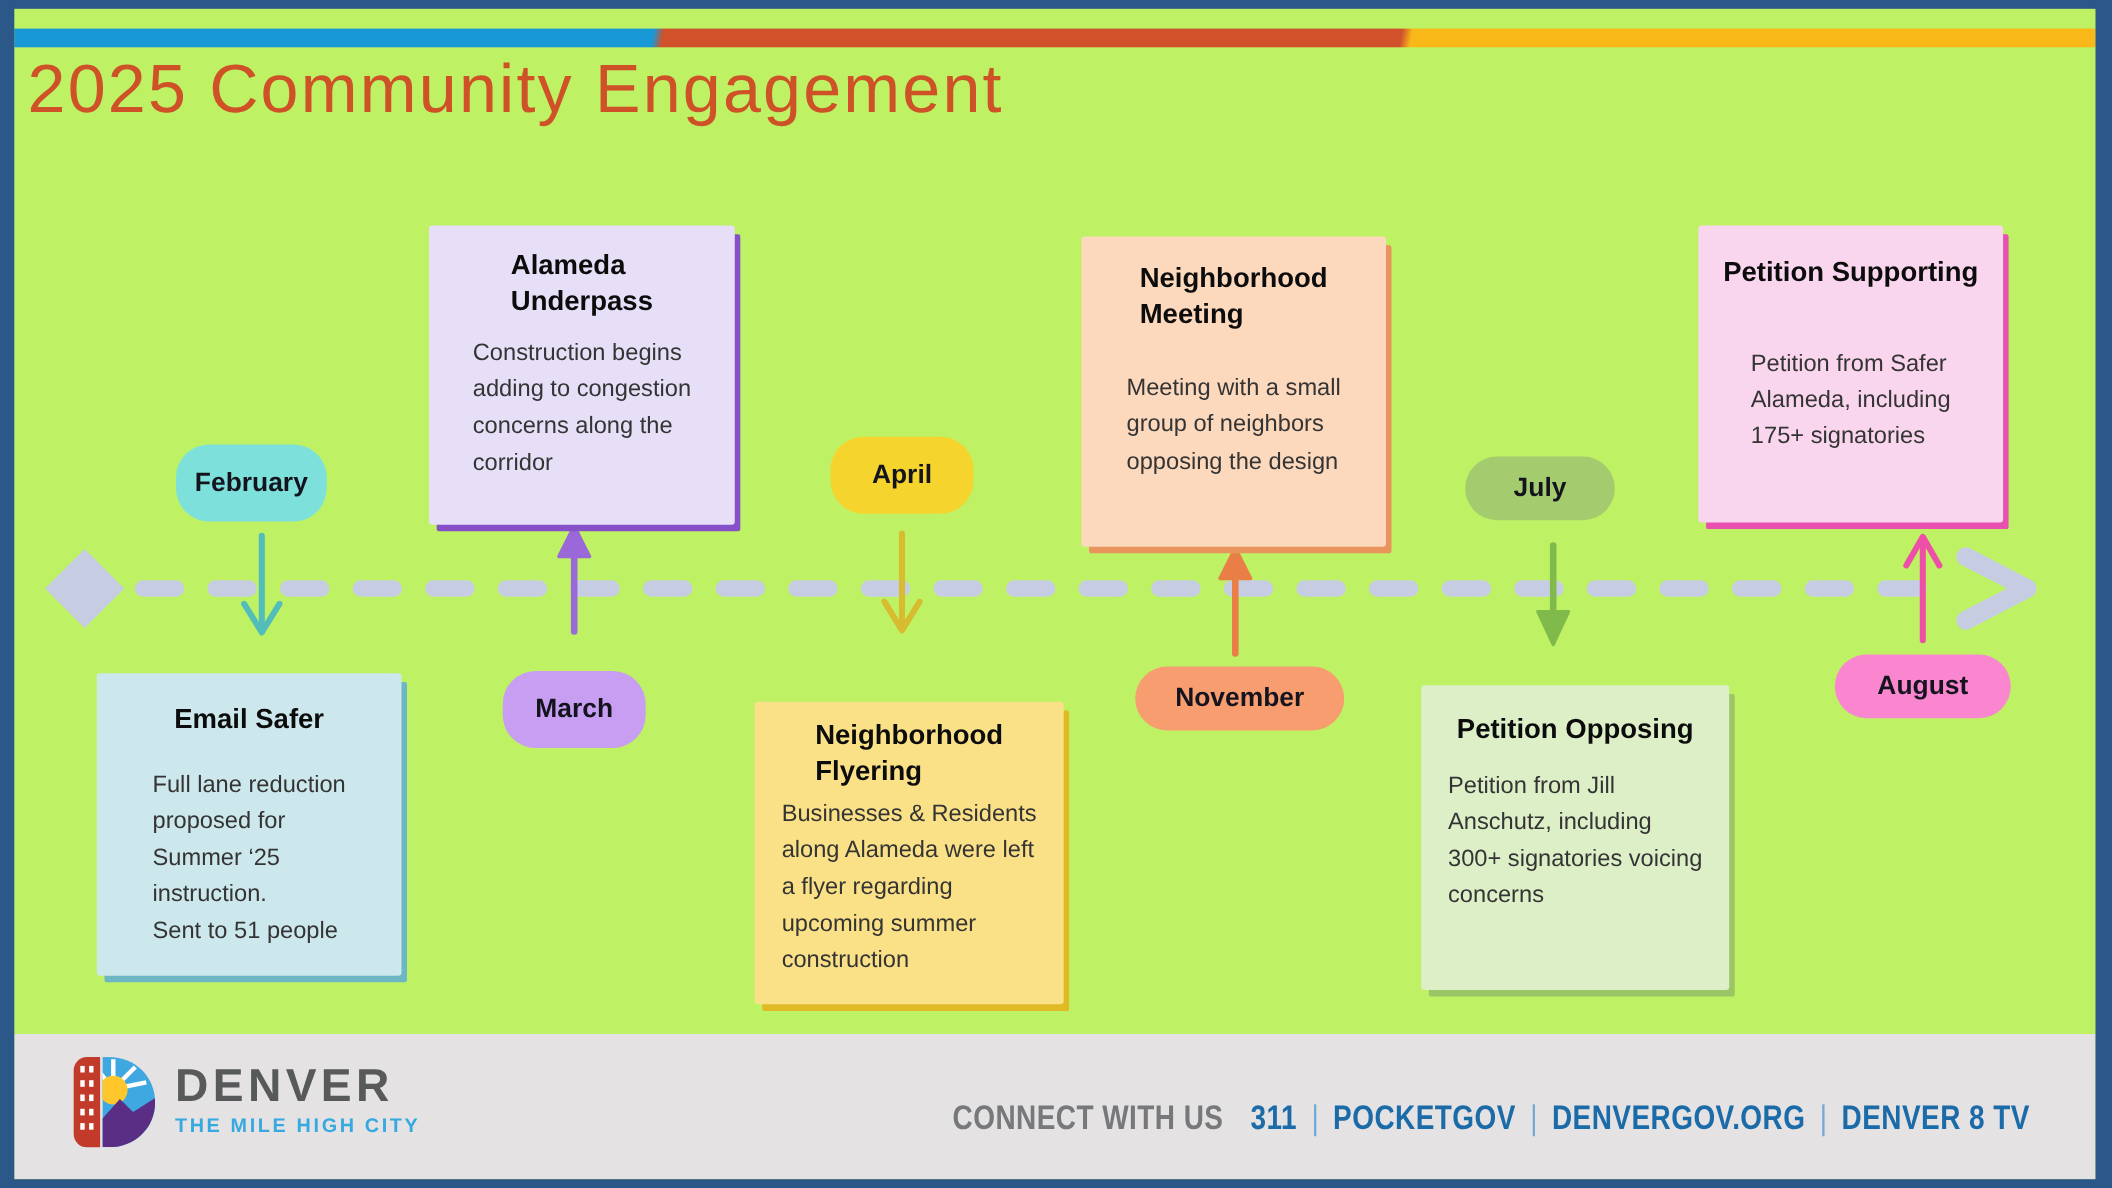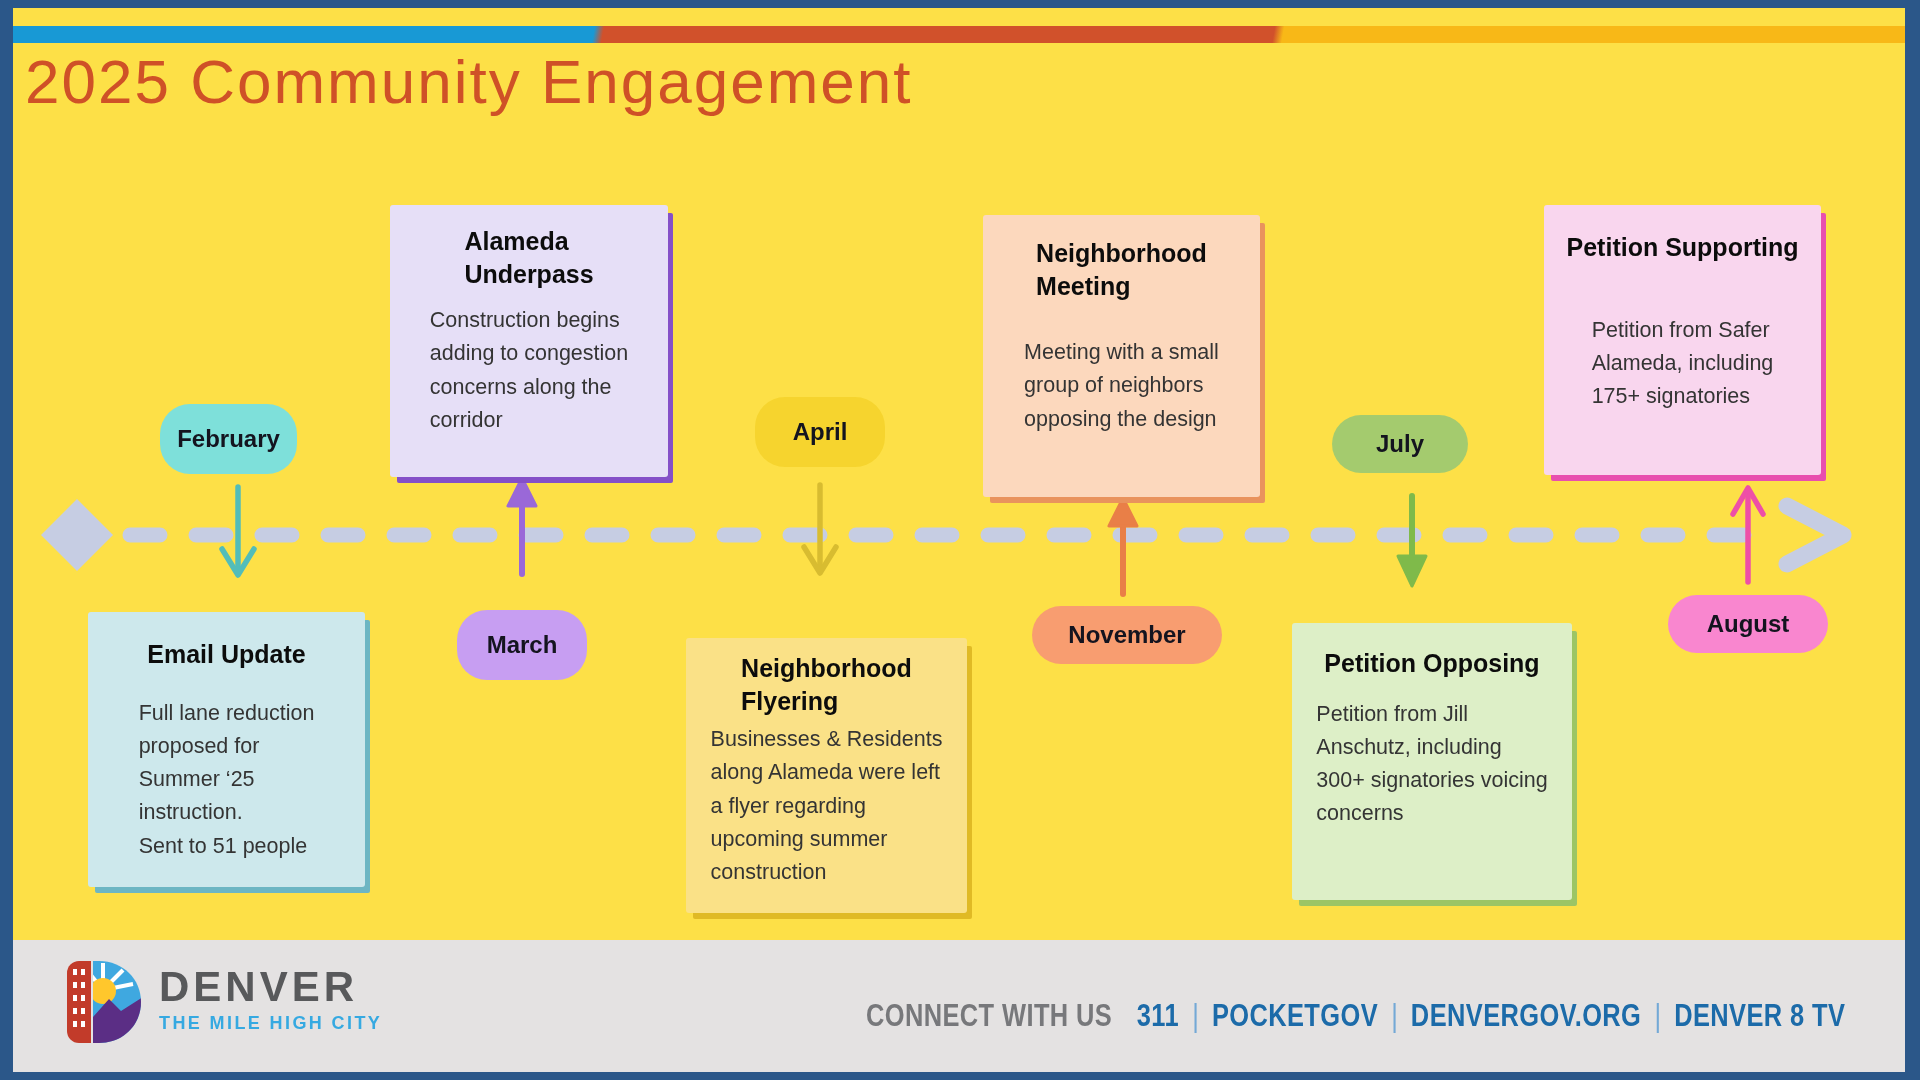--- a/index.html
+++ b/index.html
@@ -1,18 +1,18 @@
 <!DOCTYPE html>
 <html><head>
 <meta charset="utf-8">
 <style>
   html,body{margin:0;padding:0;}
   body{width:1920px;height:1080px;overflow:hidden;background:#fff;
        font-family:"Liberation Sans", sans-serif;}
-  .slide{position:absolute;inset:0;background:#fde047;}
+  .slide{position:absolute;inset:0;background:#bef264;}
   
   .frame{position:absolute;background:#2b5789;z-index:50;}
   .frame.top{left:0;right:0;top:0;height:8px;}
   .frame.bottom{left:0;right:0;bottom:0;height:8px;}
   .frame.left{left:0;top:0;bottom:0;width:13px;}
   .frame.right{right:0;top:0;bottom:0;width:15px;}
   
   .stripe{position:absolute;left:13px;right:15px;top:26px;height:17px;
     background:linear-gradient(100deg,#1899d5 0 30.7%,#d1512b 31.2% 66.6%,#f8b817 67.1% 100%);}
   
@@ -126,21 +126,21 @@
   <svg class="arrow ar-jul" width="48" height="100">
     <line x1="24" y1="4" x2="24" y2="86" stroke="#7fba4a" stroke-width="6" stroke-linecap="round"></line>
     <polygon points="24,94 10,64 38,64" fill="#7fba4a" stroke="#7fba4a" stroke-linejoin="round" stroke-width="3"></polygon>
   </svg>
   <svg class="arrow ar-aug" width="48" height="104">
     <line x1="24" y1="100" x2="24" y2="8" stroke="#ee4fa7" stroke-width="5.5" stroke-linecap="round"></line>
     <polyline points="9,32 24,6 39,32" fill="none" stroke="#ee4fa7" stroke-width="5.5" stroke-linecap="round" stroke-linejoin="round"></polyline>
   </svg>
 
   <div class="card card-email">
-    <div class="card-title">Email Update</div>
+    <div class="card-title">Email Safer</div>
     <div class="card-body">Full lane reduction
 proposed for
 Summer ‘25
 instruction.
 Sent to 51 people</div>
   </div>
   <div class="card card-alameda">
     <div class="card-title">Alameda
 Underpass</div>
     <div class="card-body">Construction begins

